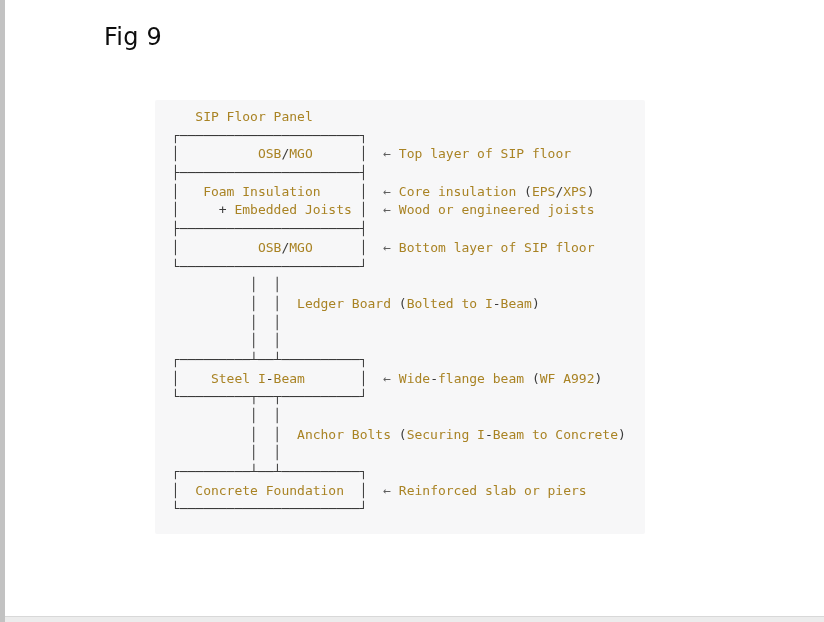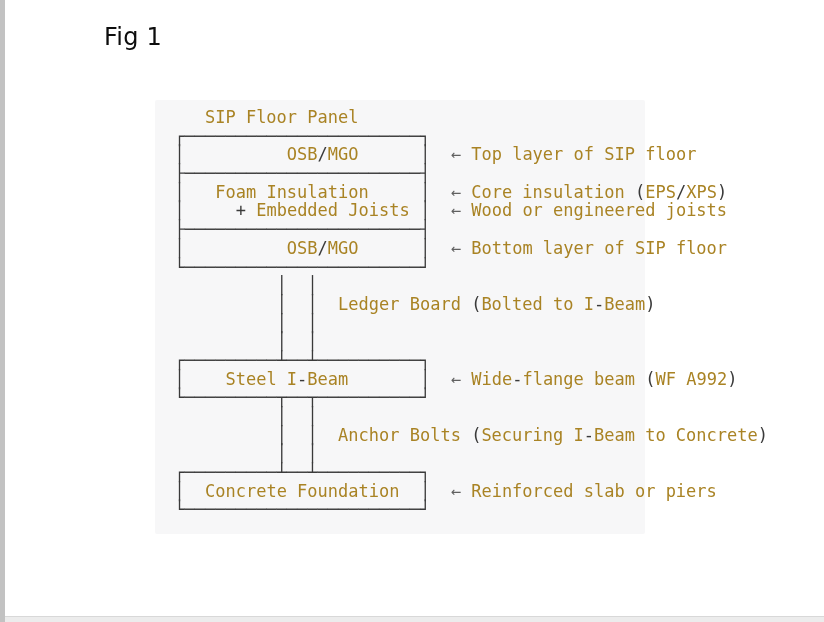--- a/index.html
+++ b/index.html
@@ -41,33 +41,33 @@
     position: absolute;
     left: 155px; top: 100px;
     width: 490px; height: 434px;
     background: var(--c-panel, #f7f7f8);
     border-radius: 2px;
   }
   .ascii {
     margin: 0;
     padding: 8px 0 0 9px;
     font-family: "DejaVu Sans Mono", "Liberation Mono", monospace;
-    font-size: 17px;
+    font-size: 13px;
     line-height: 18.7px;
     white-space: pre;
   }
   .dline { height: 18.7px; }
   .w { color: var(--c-word, #a98324); }
   .p { color: var(--c-punct, #3a3a3a); }
   .a { color: var(--c-arrow, #606060); }
   .s { color: inherit; }
 </style>
 </head>
 <body style="background: rgb(255, 255, 255);">
 
 <div class="left-strip"></div>
 <div class="bottom-strip"></div>
 
-<h1 class="fig-title">Fig 1</h1>
+<h1 class="fig-title">Fig 9</h1>
 
 <div class="code-panel">
   <pre class="ascii"><div class="dline"><span class="s">    </span><span class="w">SIP Floor Panel</span></div><div class="dline"><span class="s"> </span><span class="p">┌───────────────────────┐</span></div><div class="dline"><span class="s"> </span><span class="p">│</span><span class="s">          </span><span class="w">OSB</span><span class="p">/</span><span class="w">MGO</span><span class="s">      </span><span class="p">│</span><span class="s">  </span><span class="a">←</span><span class="s"> </span><span class="w">Top layer of SIP floor</span></div><div class="dline"><span class="s"> </span><span class="p">├───────────────────────┤</span></div><div class="dline"><span class="s"> </span><span class="p">│</span><span class="s">   </span><span class="w">Foam Insulation</span><span class="s">     </span><span class="p">│</span><span class="s">  </span><span class="a">←</span><span class="s"> </span><span class="w">Core insulation </span><span class="p">(</span><span class="w">EPS</span><span class="p">/</span><span class="w">XPS</span><span class="p">)</span></div><div class="dline"><span class="s"> </span><span class="p">│</span><span class="s">     </span><span class="p">+</span><span class="s"> </span><span class="w">Embedded Joists</span><span class="s"> </span><span class="p">│</span><span class="s">  </span><span class="a">←</span><span class="s"> </span><span class="w">Wood or engineered joists</span></div><div class="dline"><span class="s"> </span><span class="p">├───────────────────────┤</span></div><div class="dline"><span class="s"> </span><span class="p">│</span><span class="s">          </span><span class="w">OSB</span><span class="p">/</span><span class="w">MGO</span><span class="s">      </span><span class="p">│</span><span class="s">  </span><span class="a">←</span><span class="s"> </span><span class="w">Bottom layer of SIP floor</span></div><div class="dline"><span class="s"> </span><span class="p">└───────────────────────┘</span></div><div class="dline"><span class="s">           </span><span class="p">│</span><span class="s">  </span><span class="p">│</span></div><div class="dline"><span class="s">           </span><span class="p">│</span><span class="s">  </span><span class="p">│</span><span class="s">  </span><span class="w">Ledger Board </span><span class="p">(</span><span class="w">Bolted to I</span><span class="p">-</span><span class="w">Beam</span><span class="p">)</span></div><div class="dline"><span class="s">           </span><span class="p">│</span><span class="s">  </span><span class="p">│</span></div><div class="dline"><span class="s">           </span><span class="p">│</span><span class="s">  </span><span class="p">│</span></div><div class="dline"><span class="s"> </span><span class="p">┌─────────┴──┴──────────┐</span></div><div class="dline"><span class="s"> </span><span class="p">│</span><span class="s">    </span><span class="w">Steel I</span><span class="p">-</span><span class="w">Beam</span><span class="s">       </span><span class="p">│</span><span class="s">  </span><span class="a">←</span><span class="s"> </span><span class="w">Wide</span><span class="p">-</span><span class="w">flange beam </span><span class="p">(</span><span class="w">WF A992</span><span class="p">)</span></div><div class="dline"><span class="s"> </span><span class="p">└─────────┬──┬──────────┘</span></div><div class="dline"><span class="s">           </span><span class="p">│</span><span class="s">  </span><span class="p">│</span></div><div class="dline"><span class="s">           </span><span class="p">│</span><span class="s">  </span><span class="p">│</span><span class="s">  </span><span class="w">Anchor Bolts </span><span class="p">(</span><span class="w">Securing I</span><span class="p">-</span><span class="w">Beam to Concrete</span><span class="p">)</span></div><div class="dline"><span class="s">           </span><span class="p">│</span><span class="s">  </span><span class="p">│</span></div><div class="dline"><span class="s"> </span><span class="p">┌─────────┴──┴──────────┐</span></div><div class="dline"><span class="s"> </span><span class="p">│</span><span class="s">  </span><span class="w">Concrete Foundation</span><span class="s">  </span><span class="p">│</span><span class="s">  </span><span class="a">←</span><span class="s"> </span><span class="w">Reinforced slab or piers</span></div><div class="dline"><span class="s"> </span><span class="p">└───────────────────────┘</span></div></pre>
 </div>
 
 </body></html>

